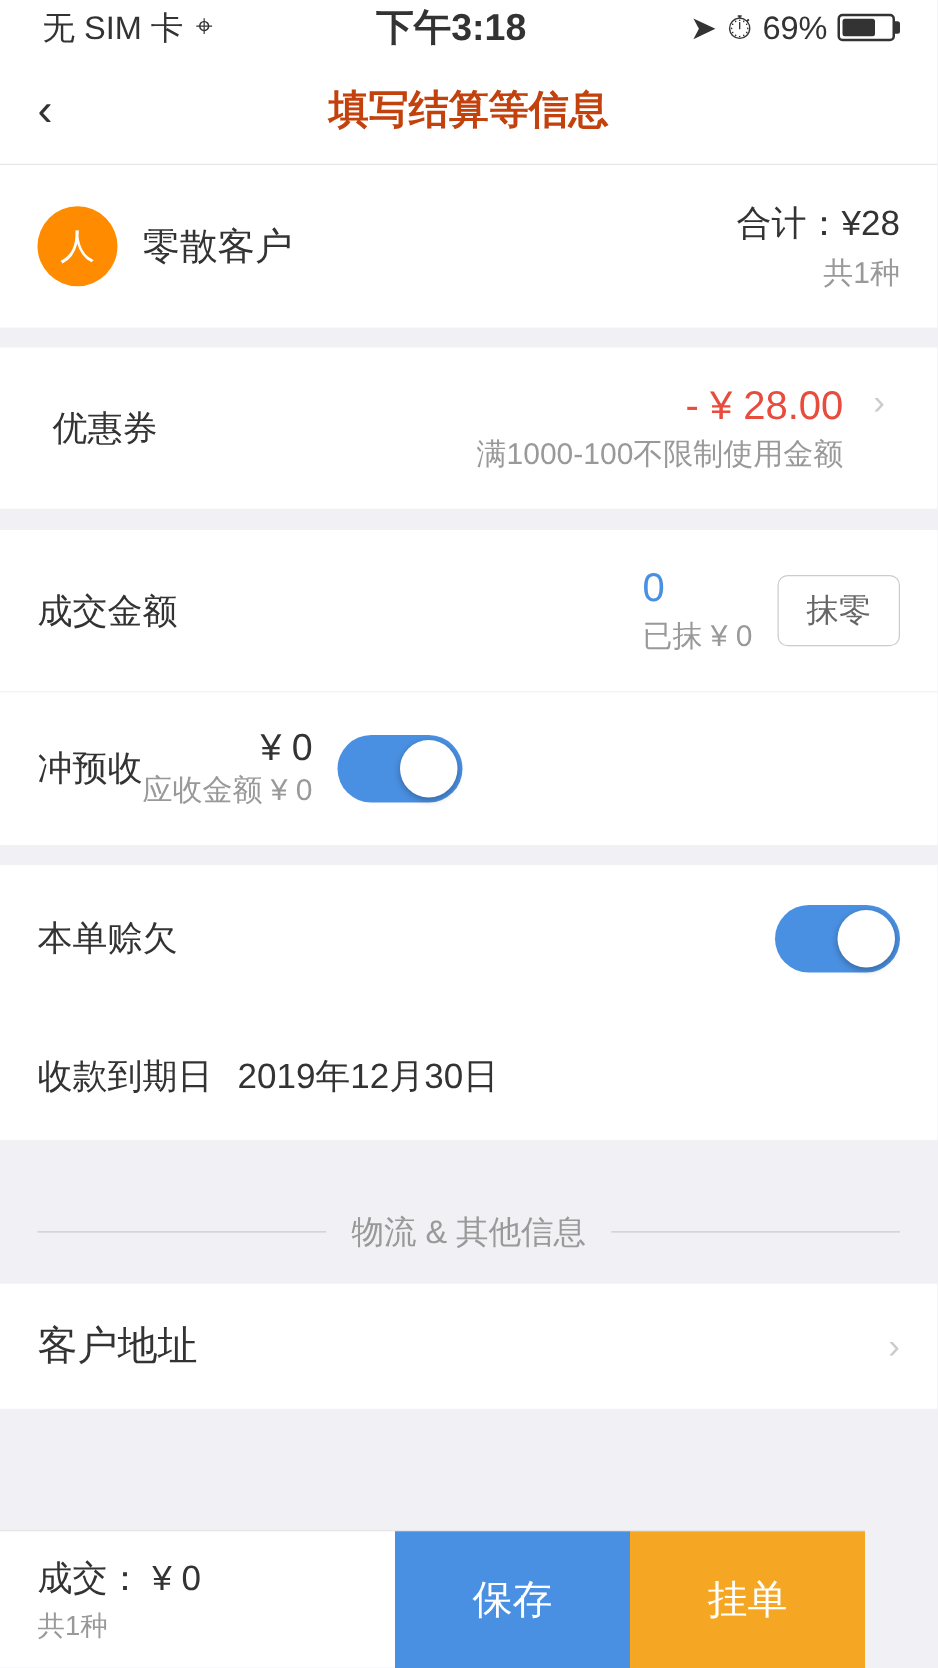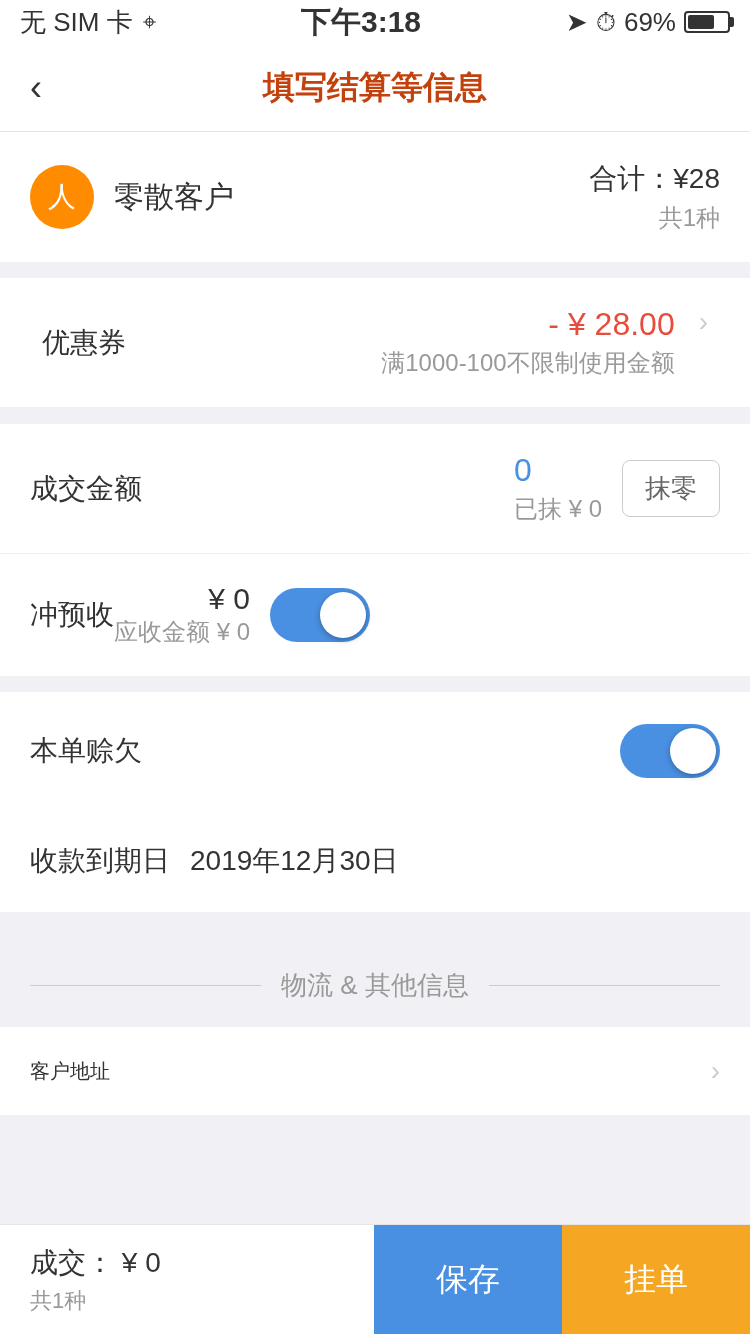--- a/index.html
+++ b/index.html
@@ -14,21 +14,21 @@
     }
 
     
     .status-bar {
       width: 750px;
       height: 44px;
       background: #fff;
       display: flex;
       align-items: center;
       justify-content: space-between;
-      padding: 0 20px;
+      padding: 0 34px;
       font-size: 26px;
       font-weight: 500;
     }
     .status-left { display: flex; align-items: center; gap: 10px; }
     .status-center { font-size: 30px; font-weight: 600; }
     .status-right { display: flex; align-items: center; gap: 8px; font-size: 26px; }
     .battery-icon {
       display: inline-block;
       width: 46px; height: 22px;
       border: 2px solid #333;
@@ -301,36 +301,36 @@
 
     
     .address-row {
       background: #fff;
       padding: 28px 30px;
       display: flex;
       align-items: center;
       justify-content: space-between;
     }
     .address-label {
-      font-size: 20px;
+      font-size: 32px;
       color: #333;
       flex-shrink: 0;
       margin-right: 20px;
     }
     .address-value {
       font-size: 28px;
       color: #333;
       flex: 1;
     }
 
     
     .bottom-bar {
       position: fixed;
       bottom: 0;
-      width: 750px;
+      width: 692px;
       height: 110px;
       background: #fff;
       display: flex;
       align-items: center;
       border-top: 1px solid #e5e5e5;
     }
     .bottom-info {
       flex: 1;
       padding: 0 30px;
     }

